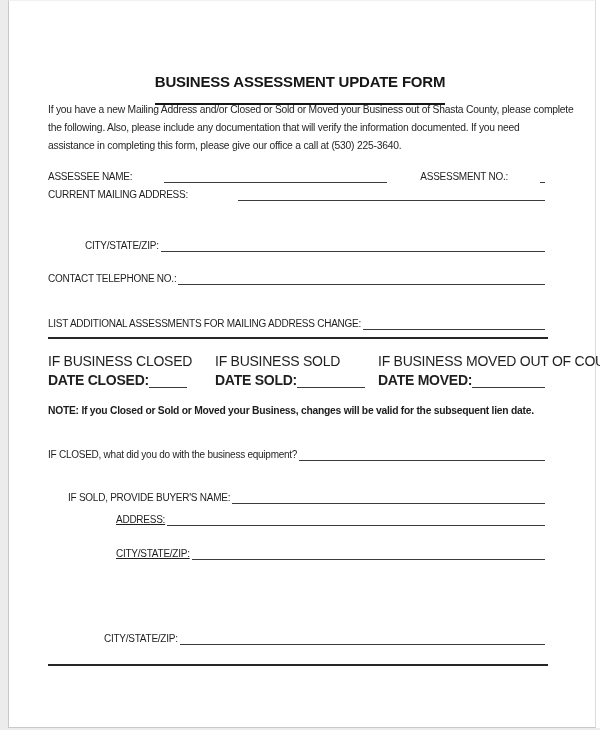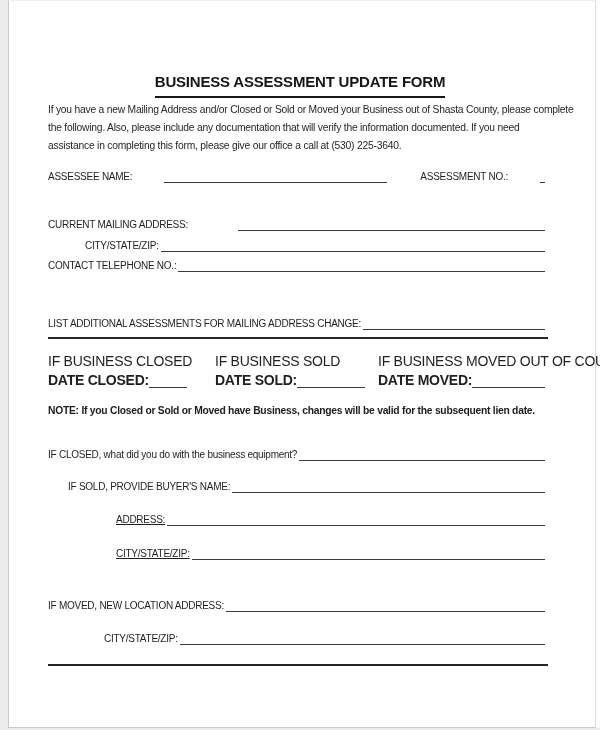--- a/index.html
+++ b/index.html
@@ -29,21 +29,21 @@
     pointer-events: none;
   }
   .title {
     position: absolute; top: 58px; left: 0; width: 600px;
     text-align: center;
   }
   .title span {
     font-size: 15px; font-weight: bold; letter-spacing: -0.2px;
     color: #161616;
     border-bottom: 2px solid #161616;
-    padding-bottom: 6px;
+    padding-bottom: 13px;
     display: inline-block;
   }
   .intro {
     position: absolute; top: 101px; left: 48px; width: 510px;
     font-size: 10.3px; letter-spacing: -0.22px;
     line-height: 18px; color: #262626;
   }
   .intro div { white-space: nowrap; }
   .row {
     position: absolute; left: 48px; width: 497px; height: 14px;
@@ -95,31 +95,31 @@
     <div>assistance in completing this form, please give our office a call at (530) 225-3640.</div>
   </div>
 
   <div class="row" style="top:169px;gap:30px;">
     <span class="lbl">ASSESSEE NAME:</span>
     <span class="fill fixed223"></span>
     <span class="lbl" style="padding-left:3px;">ASSESSMENT NO.:</span>
     <span class="fill"></span>
   </div>
 
-  <div class="row" style="top:217px;gap:48px;">
+  <div class="row" style="top:187px;gap:48px;">
     <span class="lbl">CURRENT MAILING ADDRESS:</span>
     <span class="fill"></span>
   </div>
 
   <div class="row indent-top" style="top:238px;">
     <span class="lbl">CITY/STATE/ZIP:</span>
     <span class="fill"></span>
   </div>
 
-  <div class="row" style="top:258px;">
+  <div class="row" style="top:271px;">
     <span class="lbl">CONTACT TELEPHONE NO.:</span>
     <span class="fill"></span>
   </div>
 
   <div class="row" style="top:316px;">
     <span class="lbl">LIST ADDITIONAL ASSESSMENTS FOR MAILING ADDRESS CHANGE:</span>
     <span class="fill"></span>
   </div>
 
   <div class="divider" style="top:337px;"></div>
@@ -141,46 +141,42 @@
   </div>
 
   <div class="col" style="top:355px; left:378px; width:167px;">
     <div class="col-header">IF BUSINESS MOVED OUT OF COUNTY</div>
     <div class="date-row">
       <span class="lbl">DATE MOVED:</span>
       <span class="fill"></span>
     </div>
   </div>
 
-  <div class="note">NOTE:  If you Closed or Sold or Moved have Business, changes will be valid for the subsequent lien date.</div>
+  <div class="note">NOTE:  If you Closed or Sold or Moved your Business, changes will be valid for the subsequent lien date.</div>
 
   <div class="row" style="top:447px;">
     <span class="lbl">IF CLOSED, what did you do with the business equipment?</span>
     <span class="fill"></span>
   </div>
 
-  <div class="row" style="top:479px;padding-left:20px;">
+  <div class="row" style="top:490px;padding-left:20px;">
     <span class="lbl">IF SOLD, PROVIDE BUYER'S NAME:</span>
     <span class="fill"></span>
   </div>
 
   <div class="row indent-mid" style="top:512px;">
     <span class="lbl">ADDRESS:</span>
     <span class="fill"></span>
   </div>
 
   <div class="row indent-mid" style="top:546px;">
     <span class="lbl">CITY/STATE/ZIP:</span>
     <span class="fill"></span>
   </div>
 
-  <div class="row" style="top:598px;">
-    <span class="lbl">IF MOVED, NEW LOCATION ADDRESS:</span>
-    <span class="fill"></span>
-  </div>
 
   <div class="row indent-bottom" style="top:631px;">
     <span class="lbl">CITY/STATE/ZIP:</span>
     <span class="fill"></span>
   </div>
 
   <div class="divider" style="top:664px;"></div>
 
 </div>
 

